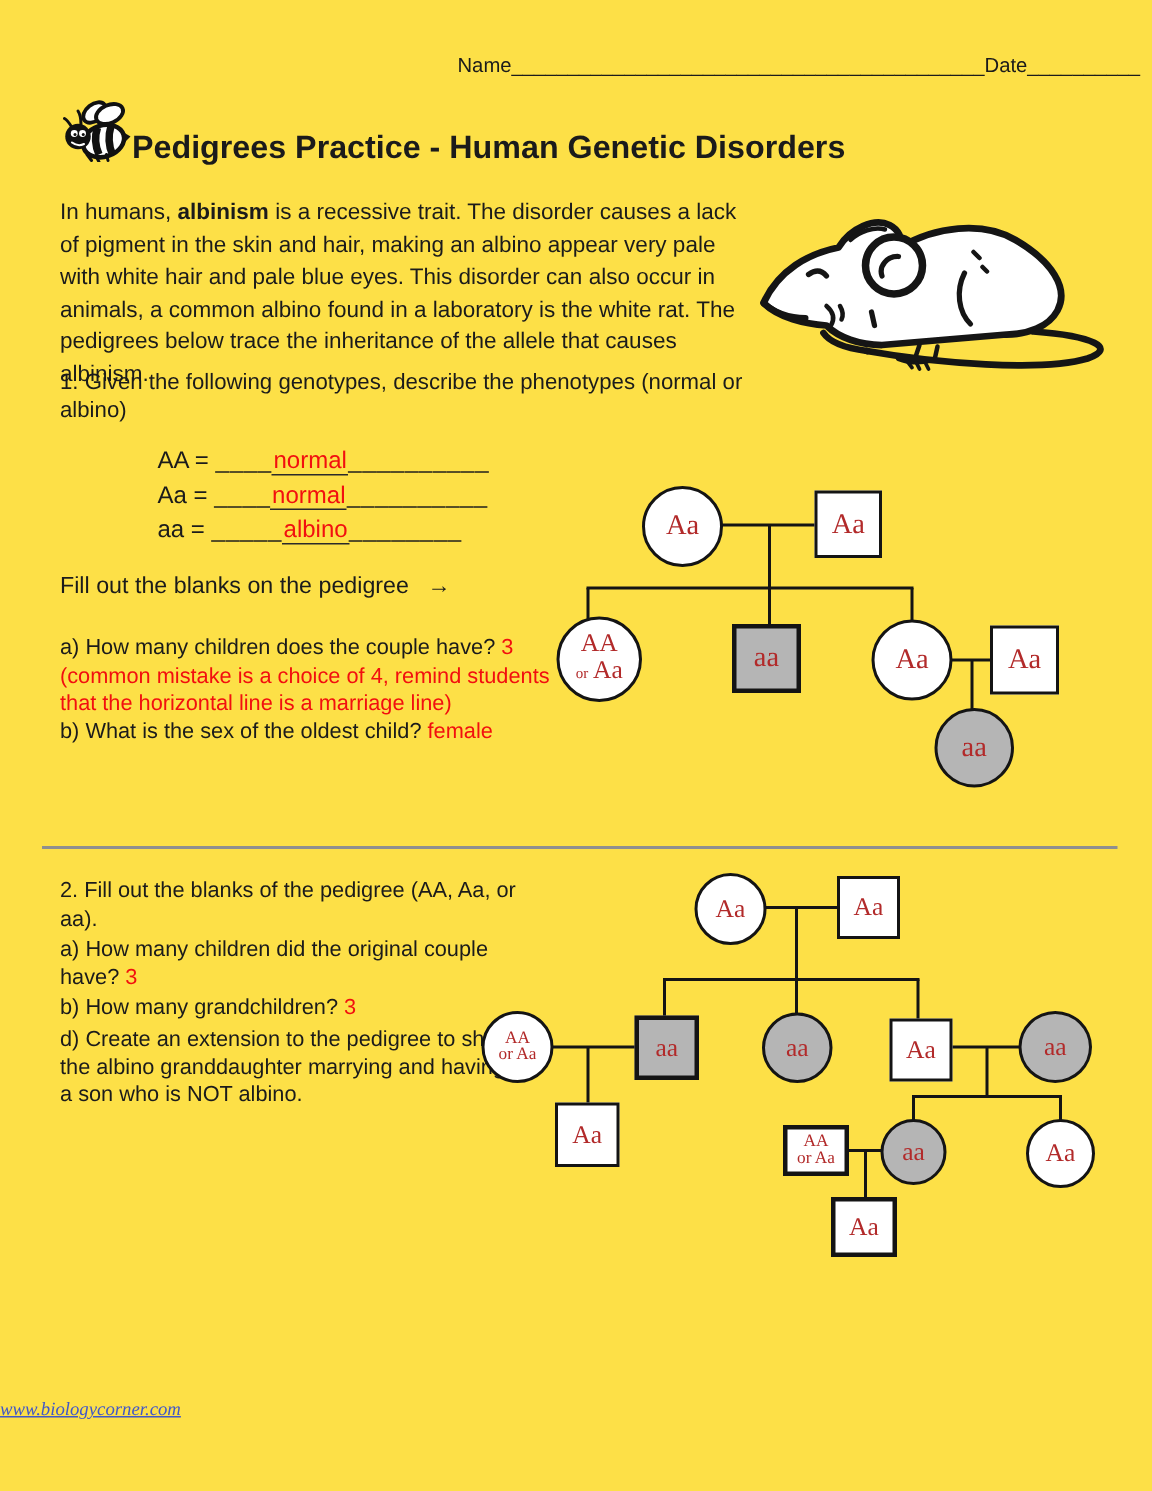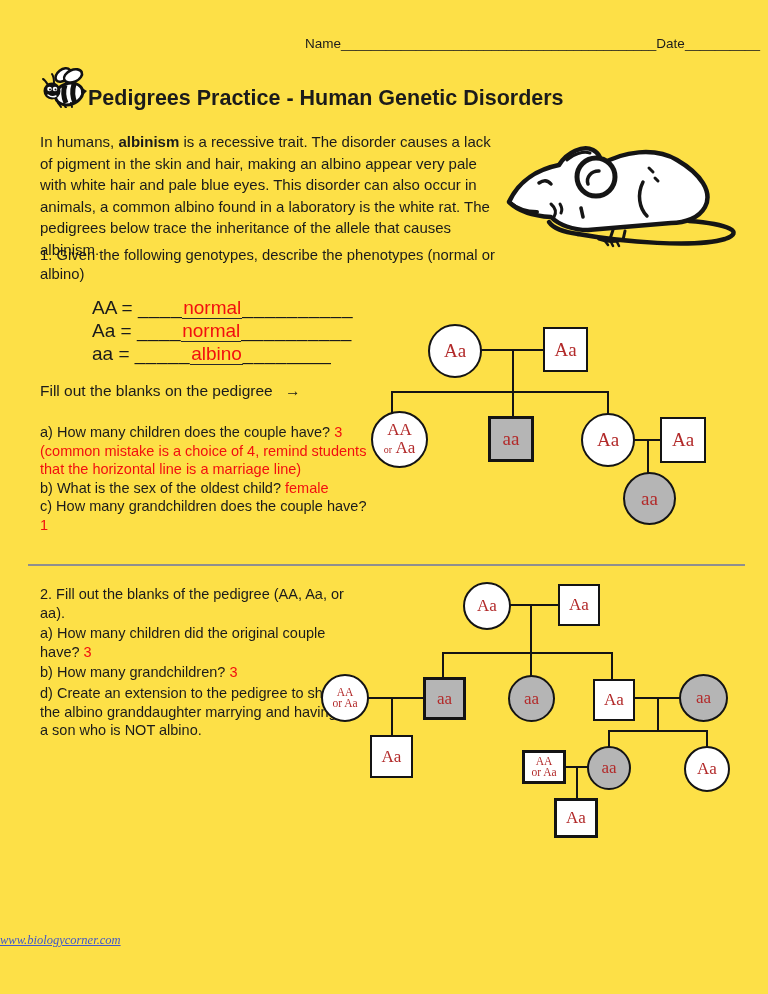--- a/index.html
+++ b/index.html
@@ -7,21 +7,21 @@
   .page {
     position:relative; width:768px; height:994px; background:#fde047;
     font-family:"Liberation Sans", sans-serif; color:#1b1b1b; overflow:hidden;
     margin:0 auto;
   }
   .abs { position:absolute; }
   .hdr { font-size:13.5px; letter-spacing:0; white-space:nowrap; }
   .title { font-size:21.5px; font-weight:bold; }
   .intro { font-size:15px; line-height:21.6px; width:455px; }
   .q-prompt { font-size:14.8px; line-height:18.6px; }
-  .geno { font-size:19px; line-height:23px; }
+  .geno { font-size:16px; line-height:23px;margin-left:13px; }
   .geno .blank { letter-spacing:0.5px; }
   .geno .ans { color:#f20f0f; border-bottom:1.6px solid #2a2a2a; padding:0 1px; }
   .fill-prompt { font-size:15.5px; }
   .qblock { font-size:14.5px; line-height:18.6px; }
   .qblock p { margin:0; }
   .qblock .gap { margin-top:2px; }
   .ans { color:#f20f0f; }
   .note { color:#f20f0f; }
   
   .pline { position:absolute; background:#141414; }
@@ -110,21 +110,20 @@
 
   <div class="abs fill-prompt" style="left:40px; top:382px;">
     <span>Fill out the blanks on the pedigree</span>
     <span style="margin-left:8px;">→</span>
   </div>
 
   <div class="abs qblock" style="left:40px; top:423px; width:336px;">
     <p><span>a) How many children does the couple  have?</span> <span class="ans">3</span></p>
     <p class="note">(common mistake is a choice of 4, remind students that the horizontal line is a marriage line)</p>
     <p><span>b) What is the sex of the oldest child?</span> <span class="ans">female</span></p>
-    <p><span>c) How many grandchildren does the couple have?</span>&nbsp; <span class="ans">1</span></p>
   </div>
 
   <div class="pline" style="left:479px; top:349px; width:67px; height:2px;"></div>
   <div class="pline" style="left:512px; top:350px; width:2px; height:43px;"></div>
   <div class="pline" style="left:391px; top:391px; width:218px; height:2px;"></div>
   <div class="pline" style="left:391px; top:392px; width:2px; height:22px;"></div>
   <div class="pline" style="left:512px; top:392px; width:2px; height:26px;"></div>
   <div class="pline" style="left:607px; top:392px; width:2px; height:23px;"></div>
   <div class="pline" style="left:632px; top:439px; width:31px; height:2px;"></div>
   <div class="pline" style="left:647px; top:440px; width:2px; height:34px;"></div>

